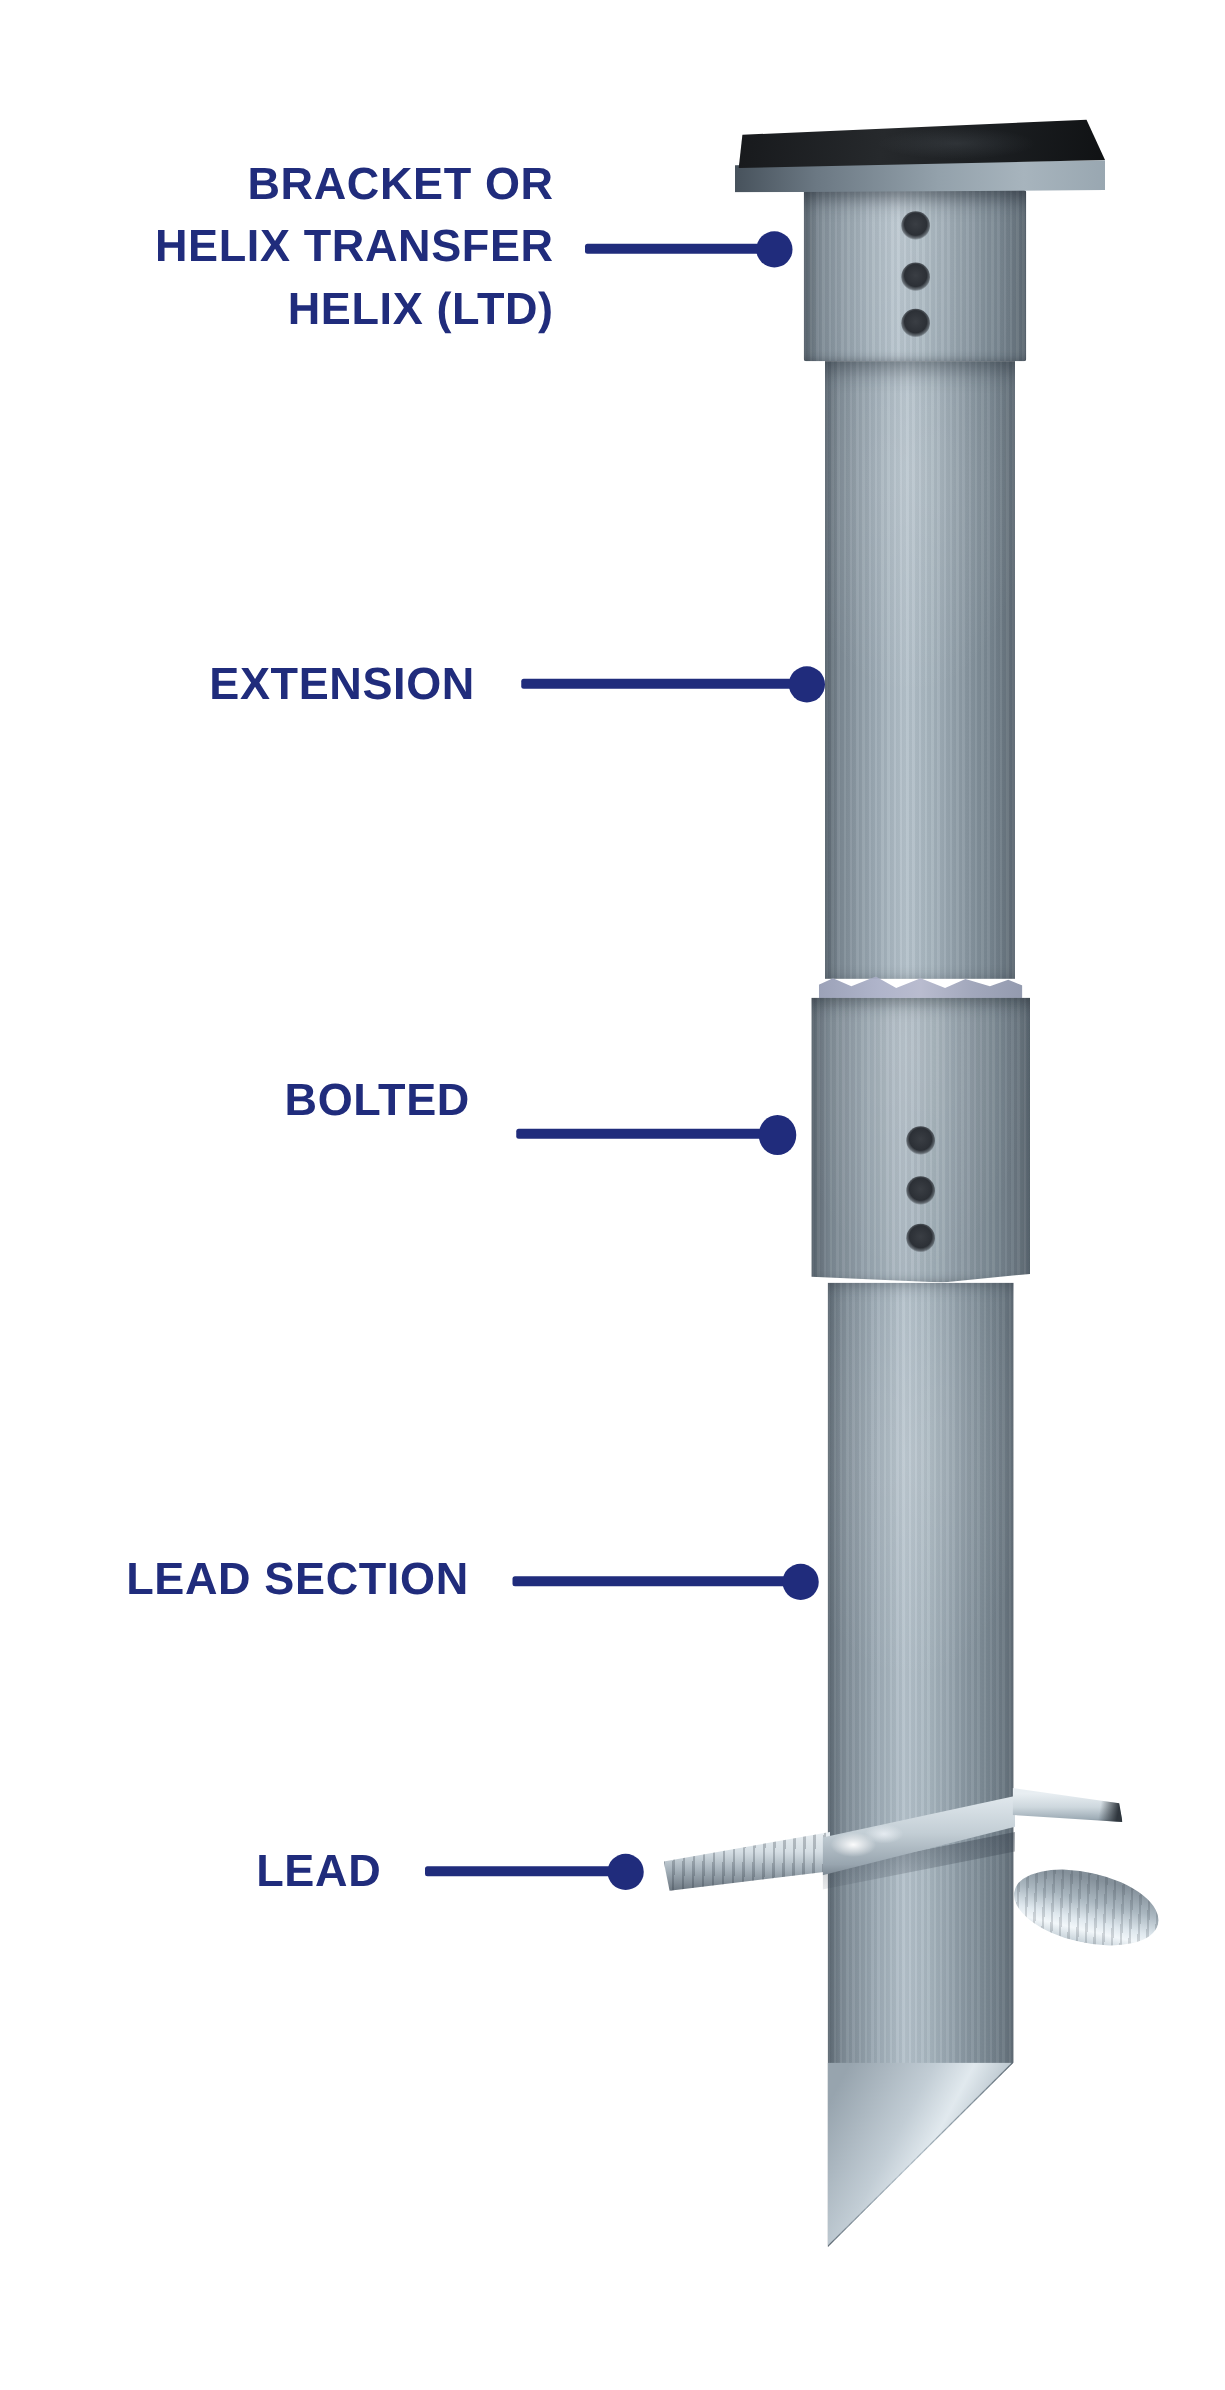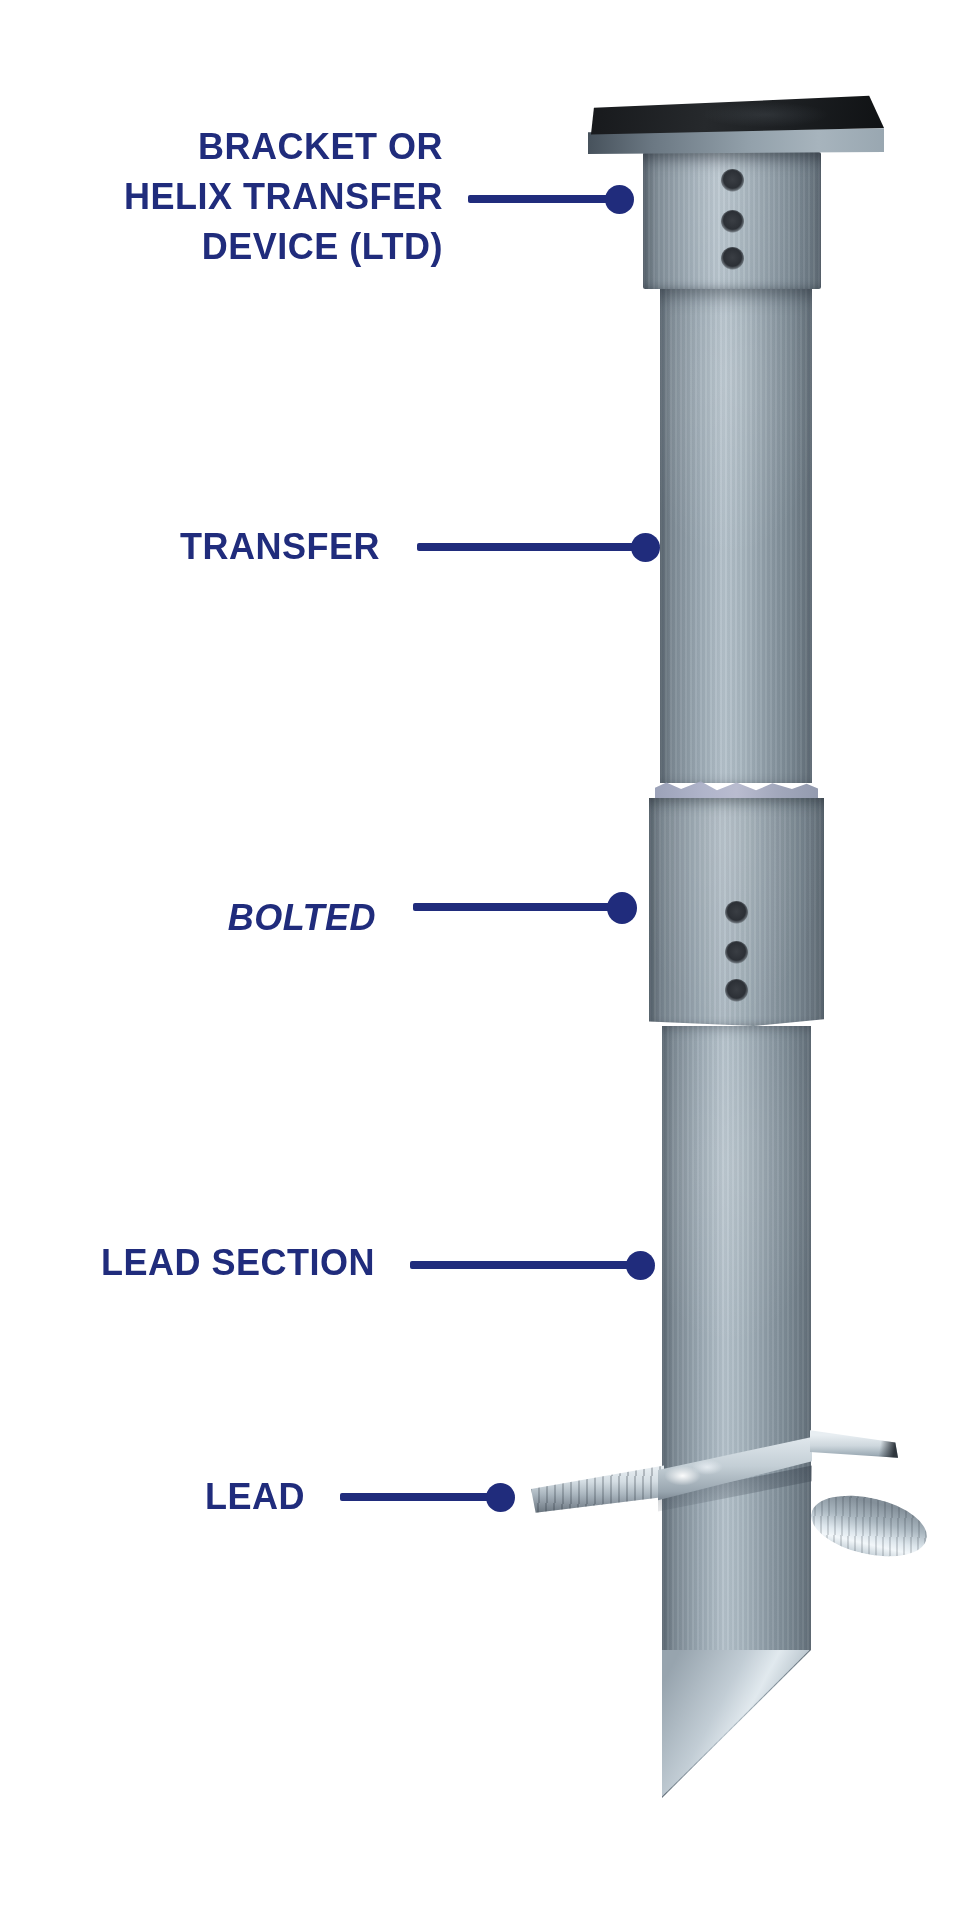--- a/index.html
+++ b/index.html
@@ -7,21 +7,21 @@
     position:relative;width:968px;height:1912px;background:#ffffff;overflow:hidden;
     font-family:"Liberation Sans", sans-serif;
   }
   
   .label{
     position:absolute;text-align:right;color:#202c7c;font-weight:bold;
     font-size:36px;line-height:50px;letter-spacing:.5px;white-space:nowrap;z-index:10;
   }
   #lbl-bracket{top:122px;right:525px;}
   #lbl-extension{top:522px;right:588px;}
-  #lbl-coupling{top:893px;right:592px;font-style:italic;}
+  #lbl-coupling{top:855px;right:592px;}
   #lbl-lead{top:1238px;right:593px;text-align:center;}
   #lbl-helix{top:1472px;right:663px;}
   .leader-line{position:absolute;height:8px;background:#202c7c;border-radius:2px;z-index:10;}
   #line-bracket{left:468px;top:195px;width:142px;}
   #line-extension{left:417px;top:543px;width:218px;}
   #line-coupling{left:413px;top:903px;width:198px;}
   #line-lead{left:410px;top:1261px;width:220px;}
   #line-helix{left:340px;top:1493px;width:150px;}
   .leader-dot{position:absolute;width:29px;height:29px;border-radius:50%;background:#202c7c;z-index:10;}
   #dot-bracket{left:605px;top:185px;}
@@ -140,24 +140,24 @@
   <div class="hole" id="hole-c2"></div>
   <div class="hole" id="hole-c3"></div>
   <div class="part" id="helix-front-shadow"></div>
   <div class="part" id="helix-blade-left"></div>
   <div class="part" id="helix-front-band"></div>
   <div class="part" id="helix-blade-right"></div>
 
   <div class="label" id="lbl-bracket">
     <div>BRACKET OR</div>
     <div>HELIX TRANSFER</div>
-    <div>DEVICE (LTD)</div>
+    <div>HELIX (LTD)</div>
   </div>
   <div class="label" id="lbl-extension">
-    <div>TRANSFER</div>
+    <div>EXTENSION</div>
   </div>
   <div class="label" id="lbl-coupling">
     <div>BOLTED</div>
   </div>
   <div class="label" id="lbl-lead">
     <div>LEAD SECTION</div>
   </div>
   <div class="label" id="lbl-helix">
     <div>LEAD</div>
   </div>

